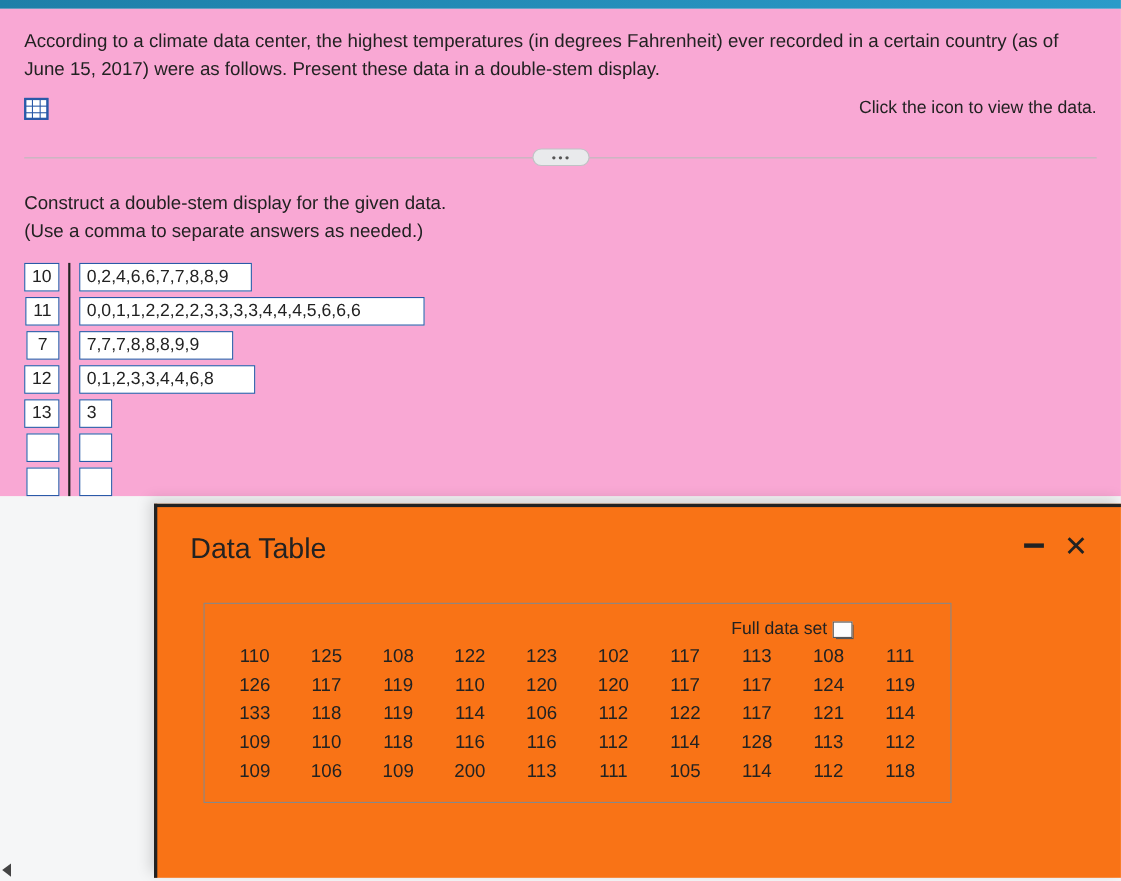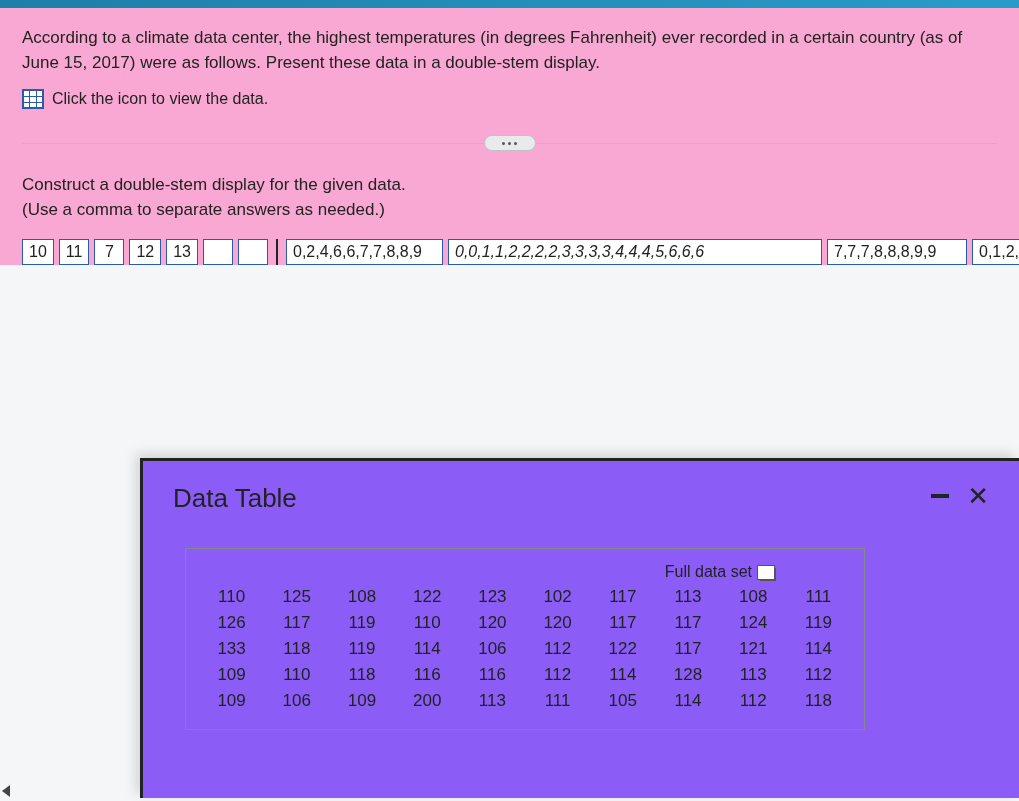--- a/index.html
+++ b/index.html
@@ -10,21 +10,21 @@
     height: 801px;
     overflow: hidden;
     position: relative;
   }
   .topbar { height: 8px; background: linear-gradient(to right, #1e7fa8, #2a9bc9); }
   .page {
     padding: 18px 22px 0 22px;
     background: #f9a8d4;
   }
   .prompt { font-size: 17px; color: #222; line-height: 1.45; margin-bottom: 14px; }
-  .icon-row { display: flex; align-items: center; gap: 8px; margin-bottom: 24px; }
+  .icon-row { display: flex; align-items: center; gap: 8px; margin-bottom: 24px; justify-content: space-between; }
   .data-icon {
     width: 22px; height: 20px;
     border: 1px solid #2a5aa8;
     display: grid;
     grid-template-columns: repeat(3,1fr);
     grid-template-rows: repeat(3,1fr);
     gap: 1px;
     padding: 1px;
     background: #2a5aa8;
     cursor: pointer;
@@ -36,49 +36,49 @@
   .dots-btn {
     position: absolute; left: 50%; top: 2px; transform: translateX(-50%);
     width: 52px; height: 16px; background: #e9eaec;
     border: 1px solid #c0c2c5; border-radius: 9px;
     display: flex; align-items: center; justify-content: center;
     gap: 3px; cursor: pointer;
   }
   .dots-btn i { width: 3px; height: 3px; background: #555; border-radius: 50%; display: block; }
   .instruction { font-size: 17px; color: #222; line-height: 1.45; margin-bottom: 16px; }
   .stem-wrap { display: flex; margin-bottom: 6px; }
-  .stems-col, .leaves-col { display: flex; gap: 5px; }
+  .stems-col, .leaves-col { display: flex; flex-direction: column; gap: 5px; }
   .stems-col { align-items: flex-end; padding-right: 8px; border-right: 2px solid #222; }
   .leaves-col { padding-left: 8px; }
   .stem-box, .leaf-box {
     border: 1.5px solid #2a5aa8;
     background: #fff;
     font-size: 16px;
     color: #222;
     padding: 2px 6px;
     min-height: 26px;
     font-family: Arial, sans-serif;
     outline: none;
     display: flex; align-items: center;
   }
   .stem-box { min-width: 30px; justify-content: center; }
   .leaf-box { min-width: 30px; }
   .leaf-box.w1 { width: 157px; }
-  .leaf-box.w2 { width: 374px; font-style: italic; }
+  .leaf-box.w2 { width: 314px; }
   .leaf-box.w3 { width: 140px; }
   .leaf-box.w4 { width: 160px; }
   .leaf-box.w5 { width: 30px; }
   .leaf-box.we { width: 30px; }
   .stem-box.we { min-width: 30px; width: 30px; }
   .popup {
     position: absolute;
     left: 140px; top: 458px;
     right: 0;
     height: 340px;
-    background: #8b5cf6;
+    background: #f97316;
     border-top: 3px solid #222;
     border-left: 3px solid #222;
     box-shadow: -4px -4px 12px rgba(0,0,0,0.15);
     padding: 22px 30px;
   }
   .popup-header { display: flex; justify-content: space-between; align-items: flex-start; }
   .popup-title { font-size: 26px; color: #222; font-weight: 400; }
   .popup-ctrls { display: flex; gap: 18px; align-items: center; }
   .min-btn { width: 18px; height: 4px; background: #222; cursor: pointer; }
   .close-btn { font-size: 26px; color: #222; cursor: pointer; line-height: 1; font-weight: 300; }

